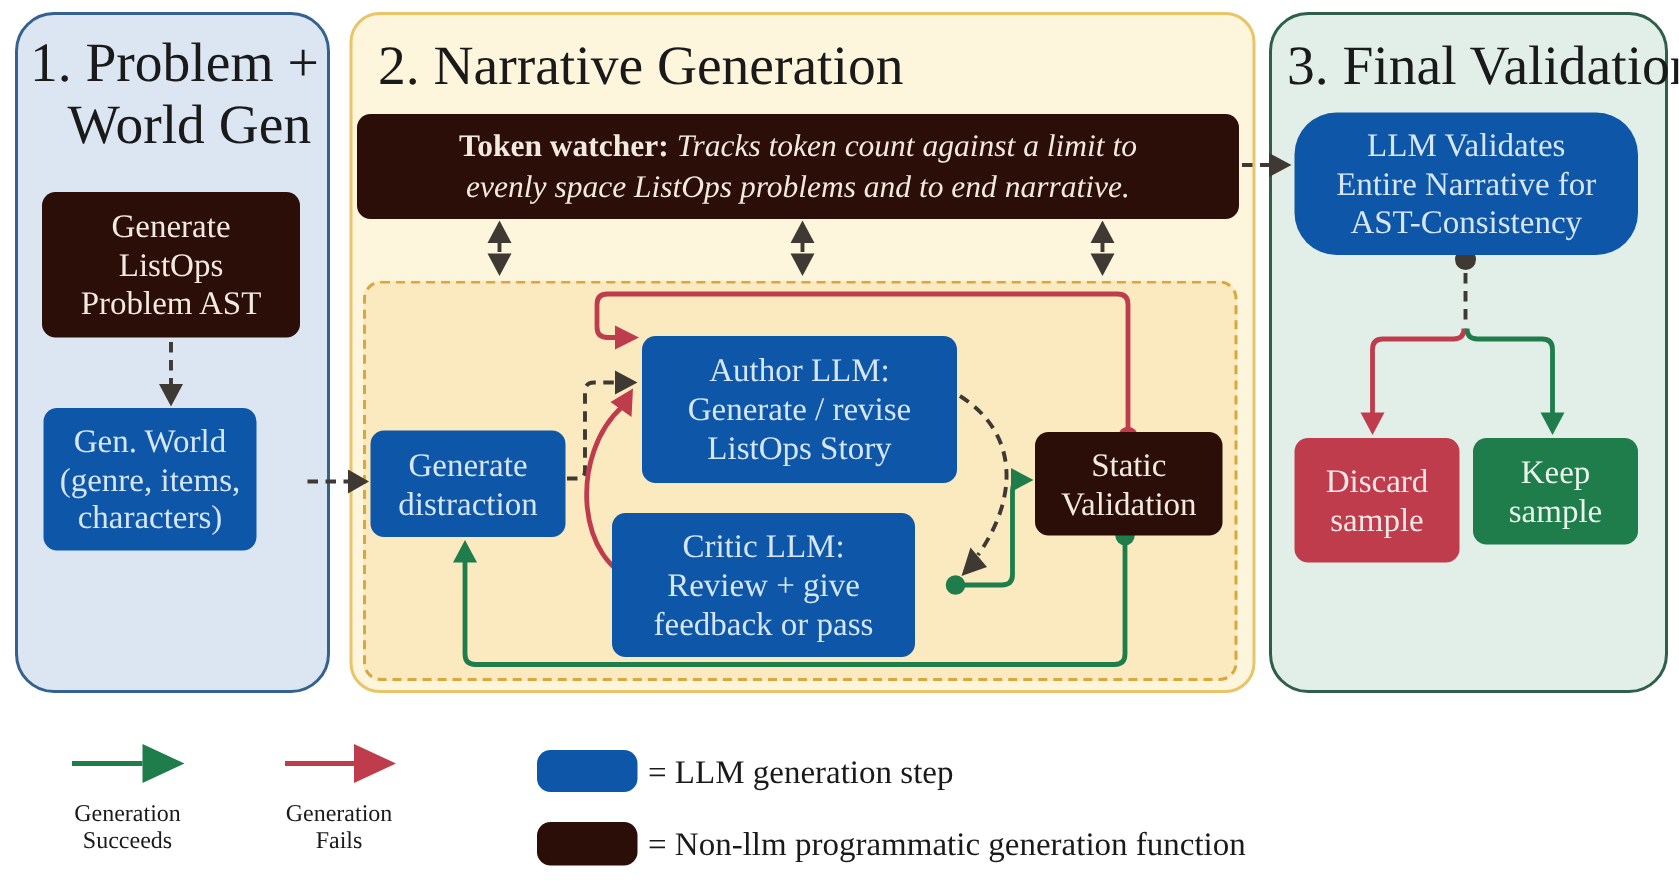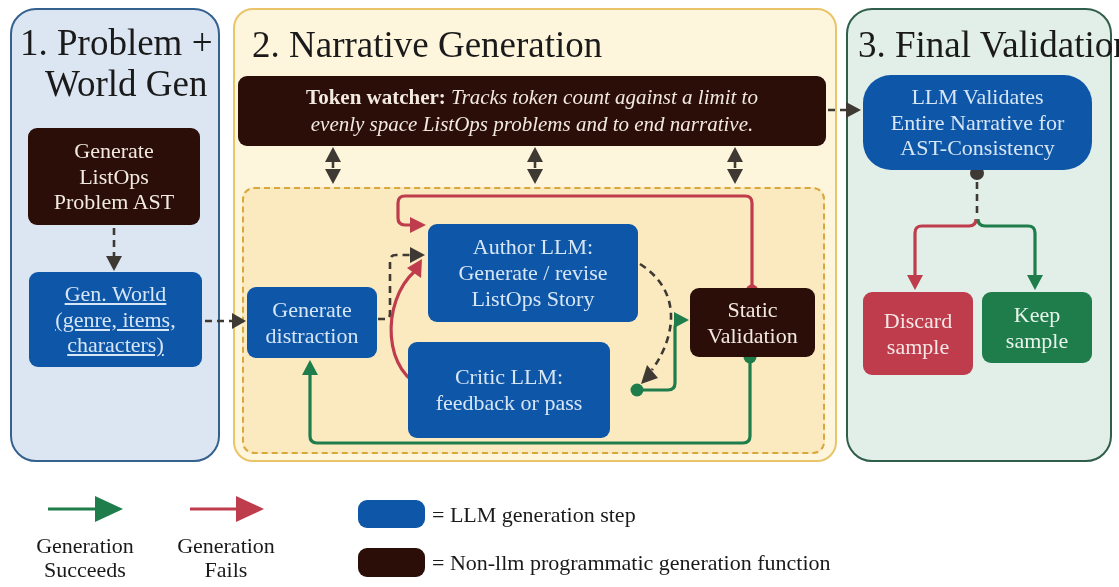--- a/index.html
+++ b/index.html
@@ -17,39 +17,39 @@
   #title-narrative{left:252px;top:24px;}
   #title-final{left:858px;top:24px;}
   .box{position:absolute;display:flex;flex-direction:column;align-items:center;justify-content:center;
        text-align:center;border-radius:9px;font-size:22px;line-height:1.18;box-sizing:border-box;}
   .box span{display:block;}
   .blue{background:var(--blue);color:var(--blue-box-text);}
   .darkb{background:var(--dark);color:var(--box-text);}
   .redb{background:var(--red);color:#f6e7e7;}
   .greenb{background:var(--green);color:#e9f4ec;}
   #box-ast{left:28px;top:128px;width:172px;height:97px;}
-  #box-world{left:29px;top:272px;width:173px;height:95px;text-decoration:underline;}
+  #box-world{left:29px;top:272px;width:142px;height:95px;}
   #box-token{left:238px;top:76px;width:588px;height:70px;font-size:21px;line-height:1.3;}
   #box-token .tw-bold{font-weight:bold;display:inline;}
   #box-token .tw-it{font-style:italic;display:inline;}
   #box-distraction{left:247px;top:287px;width:130px;height:71px;}
   #box-author{left:428px;top:205px;width:210px;height:98px;margin-top:19px;}
   #box-critic{left:408px;top:342px;width:202px;height:96px;}
   #box-static{left:690px;top:288px;width:125px;height:69px;text-align:center;}
   #box-validator{left:863px;top:75px;width:229px;height:95px;border-radius:28px;}
   #box-discard{left:863px;top:292px;width:110px;height:83px;}
   #box-keep{left:982px;top:292px;width:110px;height:71px;}
   svg.layer{position:absolute;left:0;top:0;}
   .sd{stroke:var(--arrow-dark);stroke-width:2.6;fill:none;stroke-dasharray:7 5;}
   .fd{fill:var(--arrow-dark);stroke:none;}
   .sr{stroke:var(--red);stroke-width:3.2;fill:none;}
   .fr{fill:var(--red);stroke:none;}
   .sg{stroke:var(--green);stroke-width:3.2;fill:none;}
   .fg{fill:var(--green);stroke:none;}
-  .legend-label{position:absolute;font-size:22px;line-height:1.1;text-align:center;color:var(--text-dark);}
+  .legend-label{position:absolute;font-size:16px;line-height:1.1;text-align:center;color:var(--text-dark);}
   #legend-succeeds{left:25px;top:534px;width:120px;}
   #legend-fails{left:166px;top:534px;width:120px;}
   .swatch{position:absolute;width:67px;height:28px;border-radius:9px;}
   #swatch-llm{left:358px;top:500px;background:var(--blue);}
   #swatch-nonllm{left:358px;top:548px;background:var(--dark);height:29px;}
   .swatch-label{position:absolute;left:432px;font-size:22px;color:var(--text-dark);white-space:nowrap;}
   #label-llm{top:502px;}
   #label-nonllm{top:550px;}
 </style>
 </head>
@@ -177,20 +177,21 @@
     <span>Generate</span>
     <span>distraction</span>
   </div>
   <div class="box blue" id="box-author">
     <span>Author LLM:</span>
     <span>Generate / revise</span>
     <span>ListOps Story</span>
   </div>
   <div class="box blue" id="box-critic">
     <span>Critic LLM:</span>
+    <span>Review + give</span>
     <span>feedback or pass</span>
   </div>
   <div class="box darkb" id="box-static">
     <span>Static</span>
     <span>Validation</span>
   </div>
   <div class="box blue" id="box-validator">
     <span>LLM Validates</span>
     <span>Entire Narrative for</span>
     <span>AST-Consistency</span>

